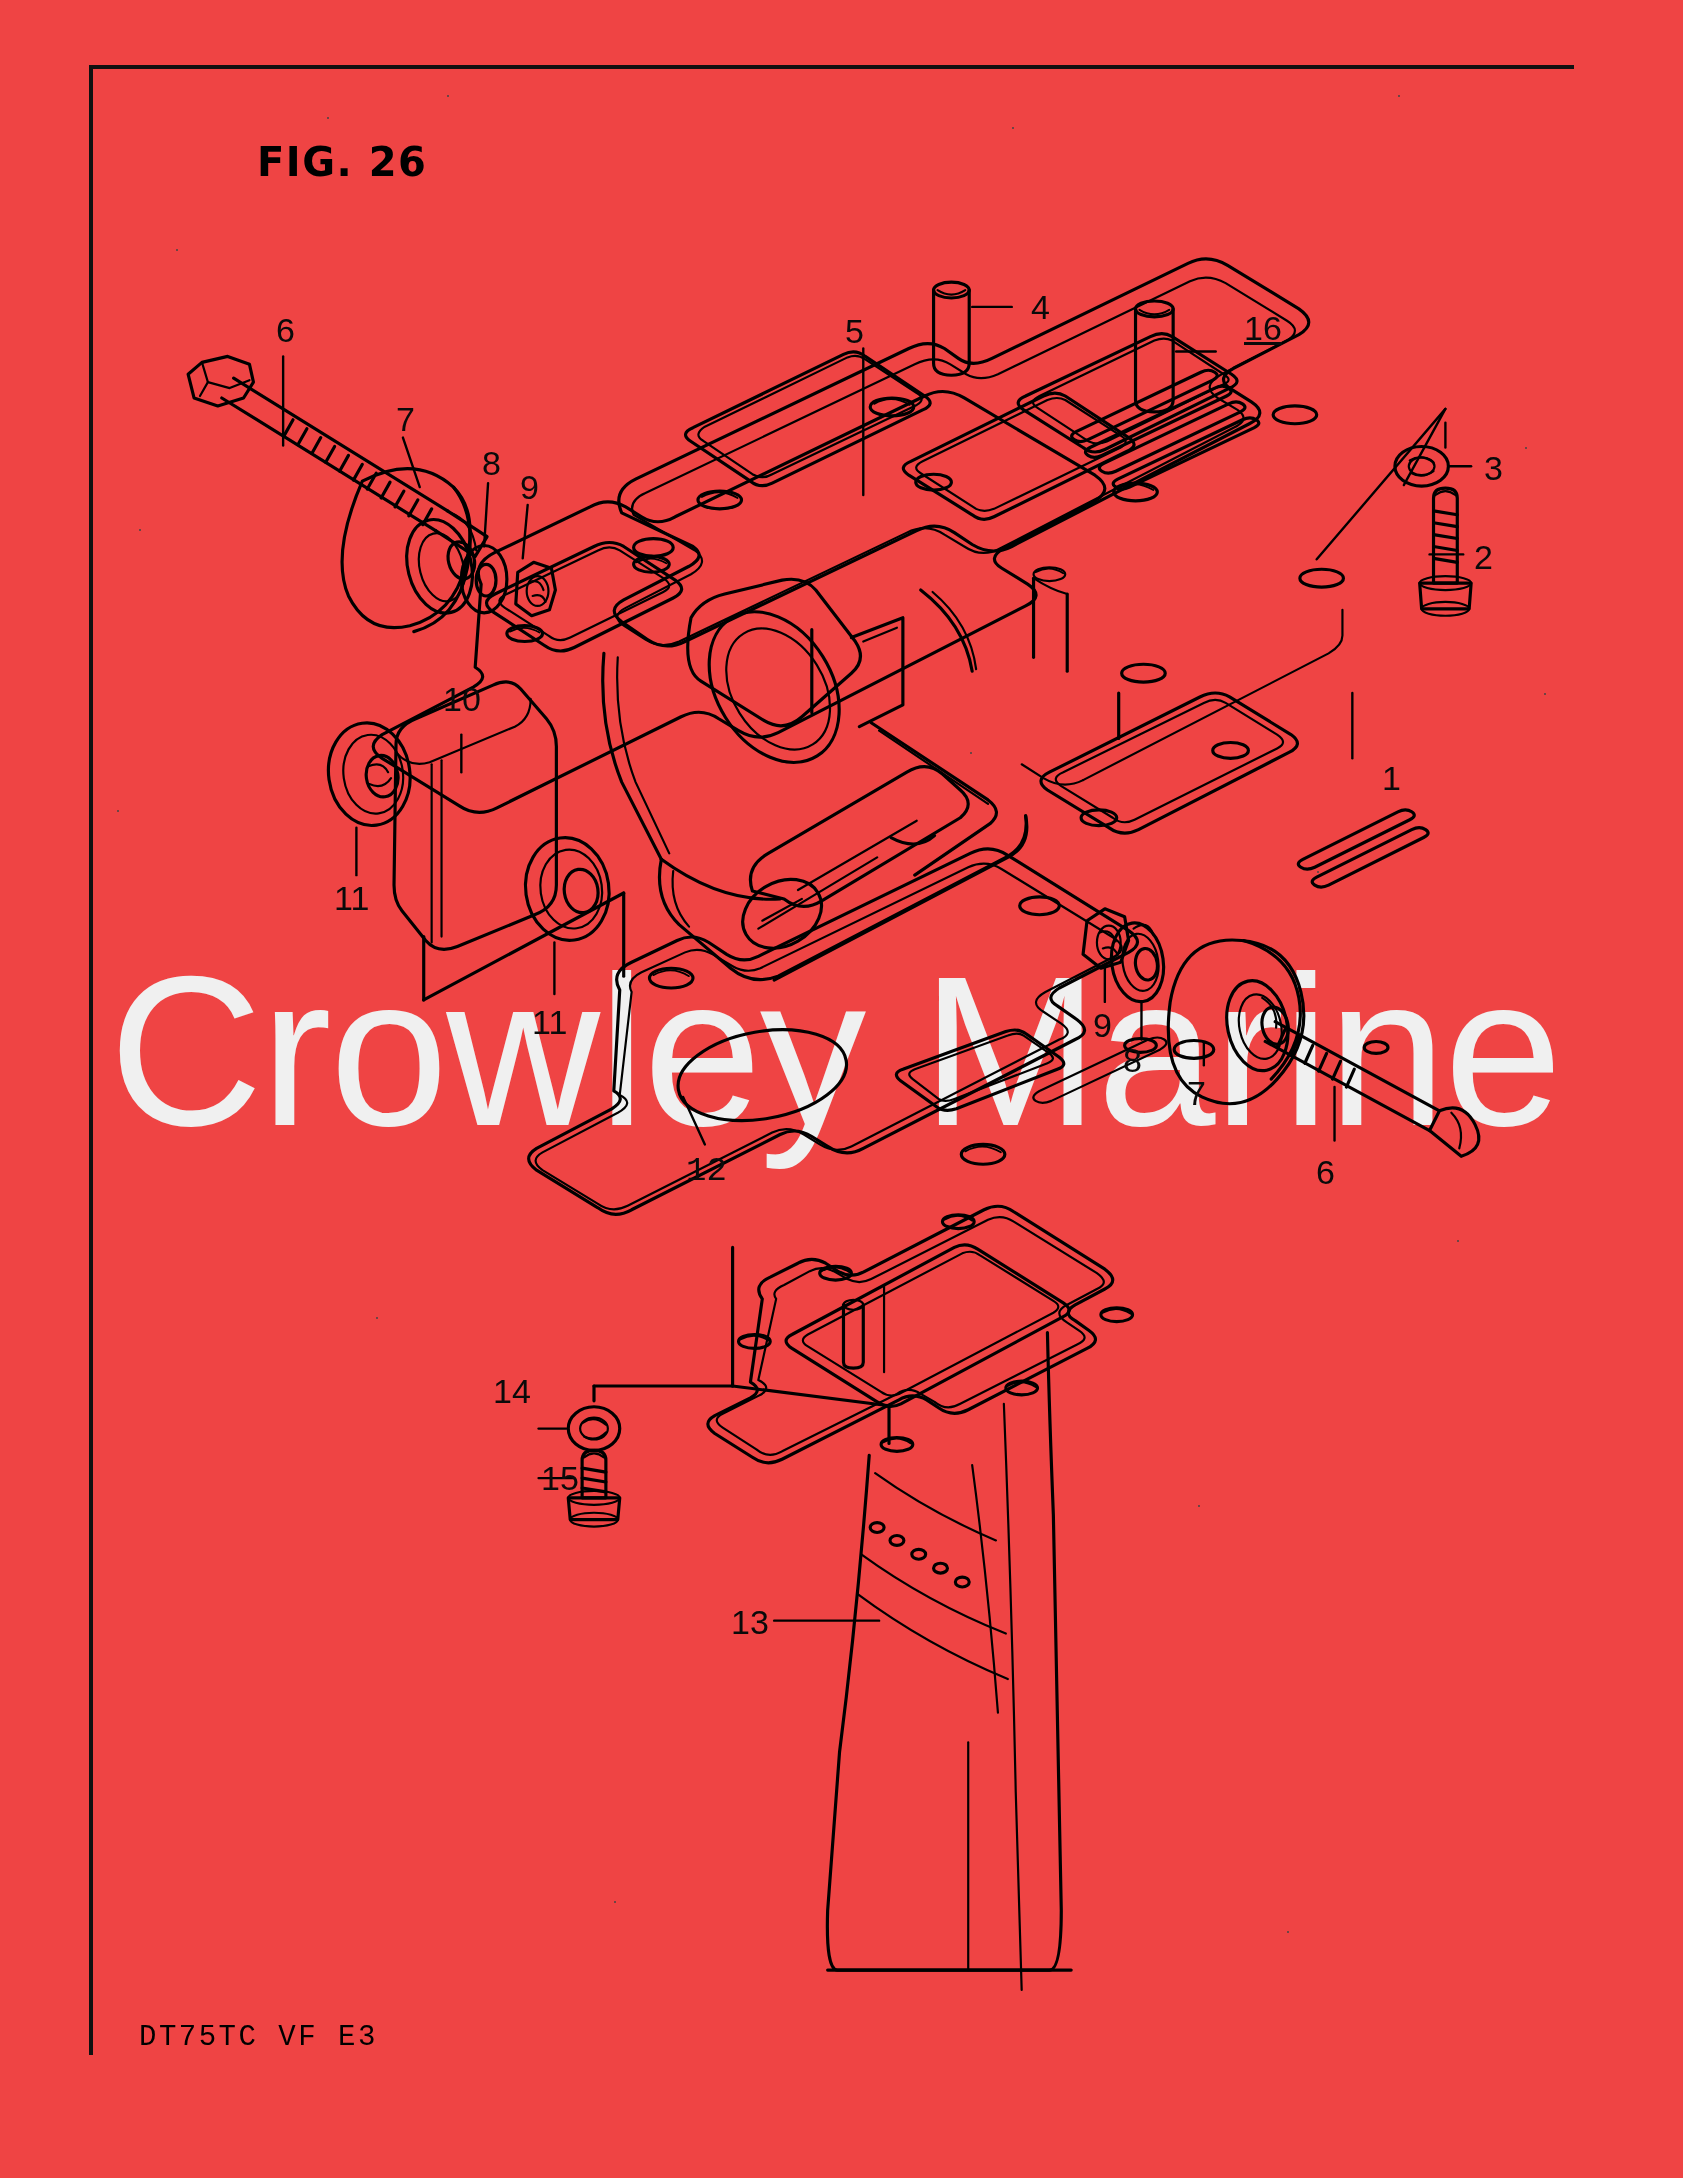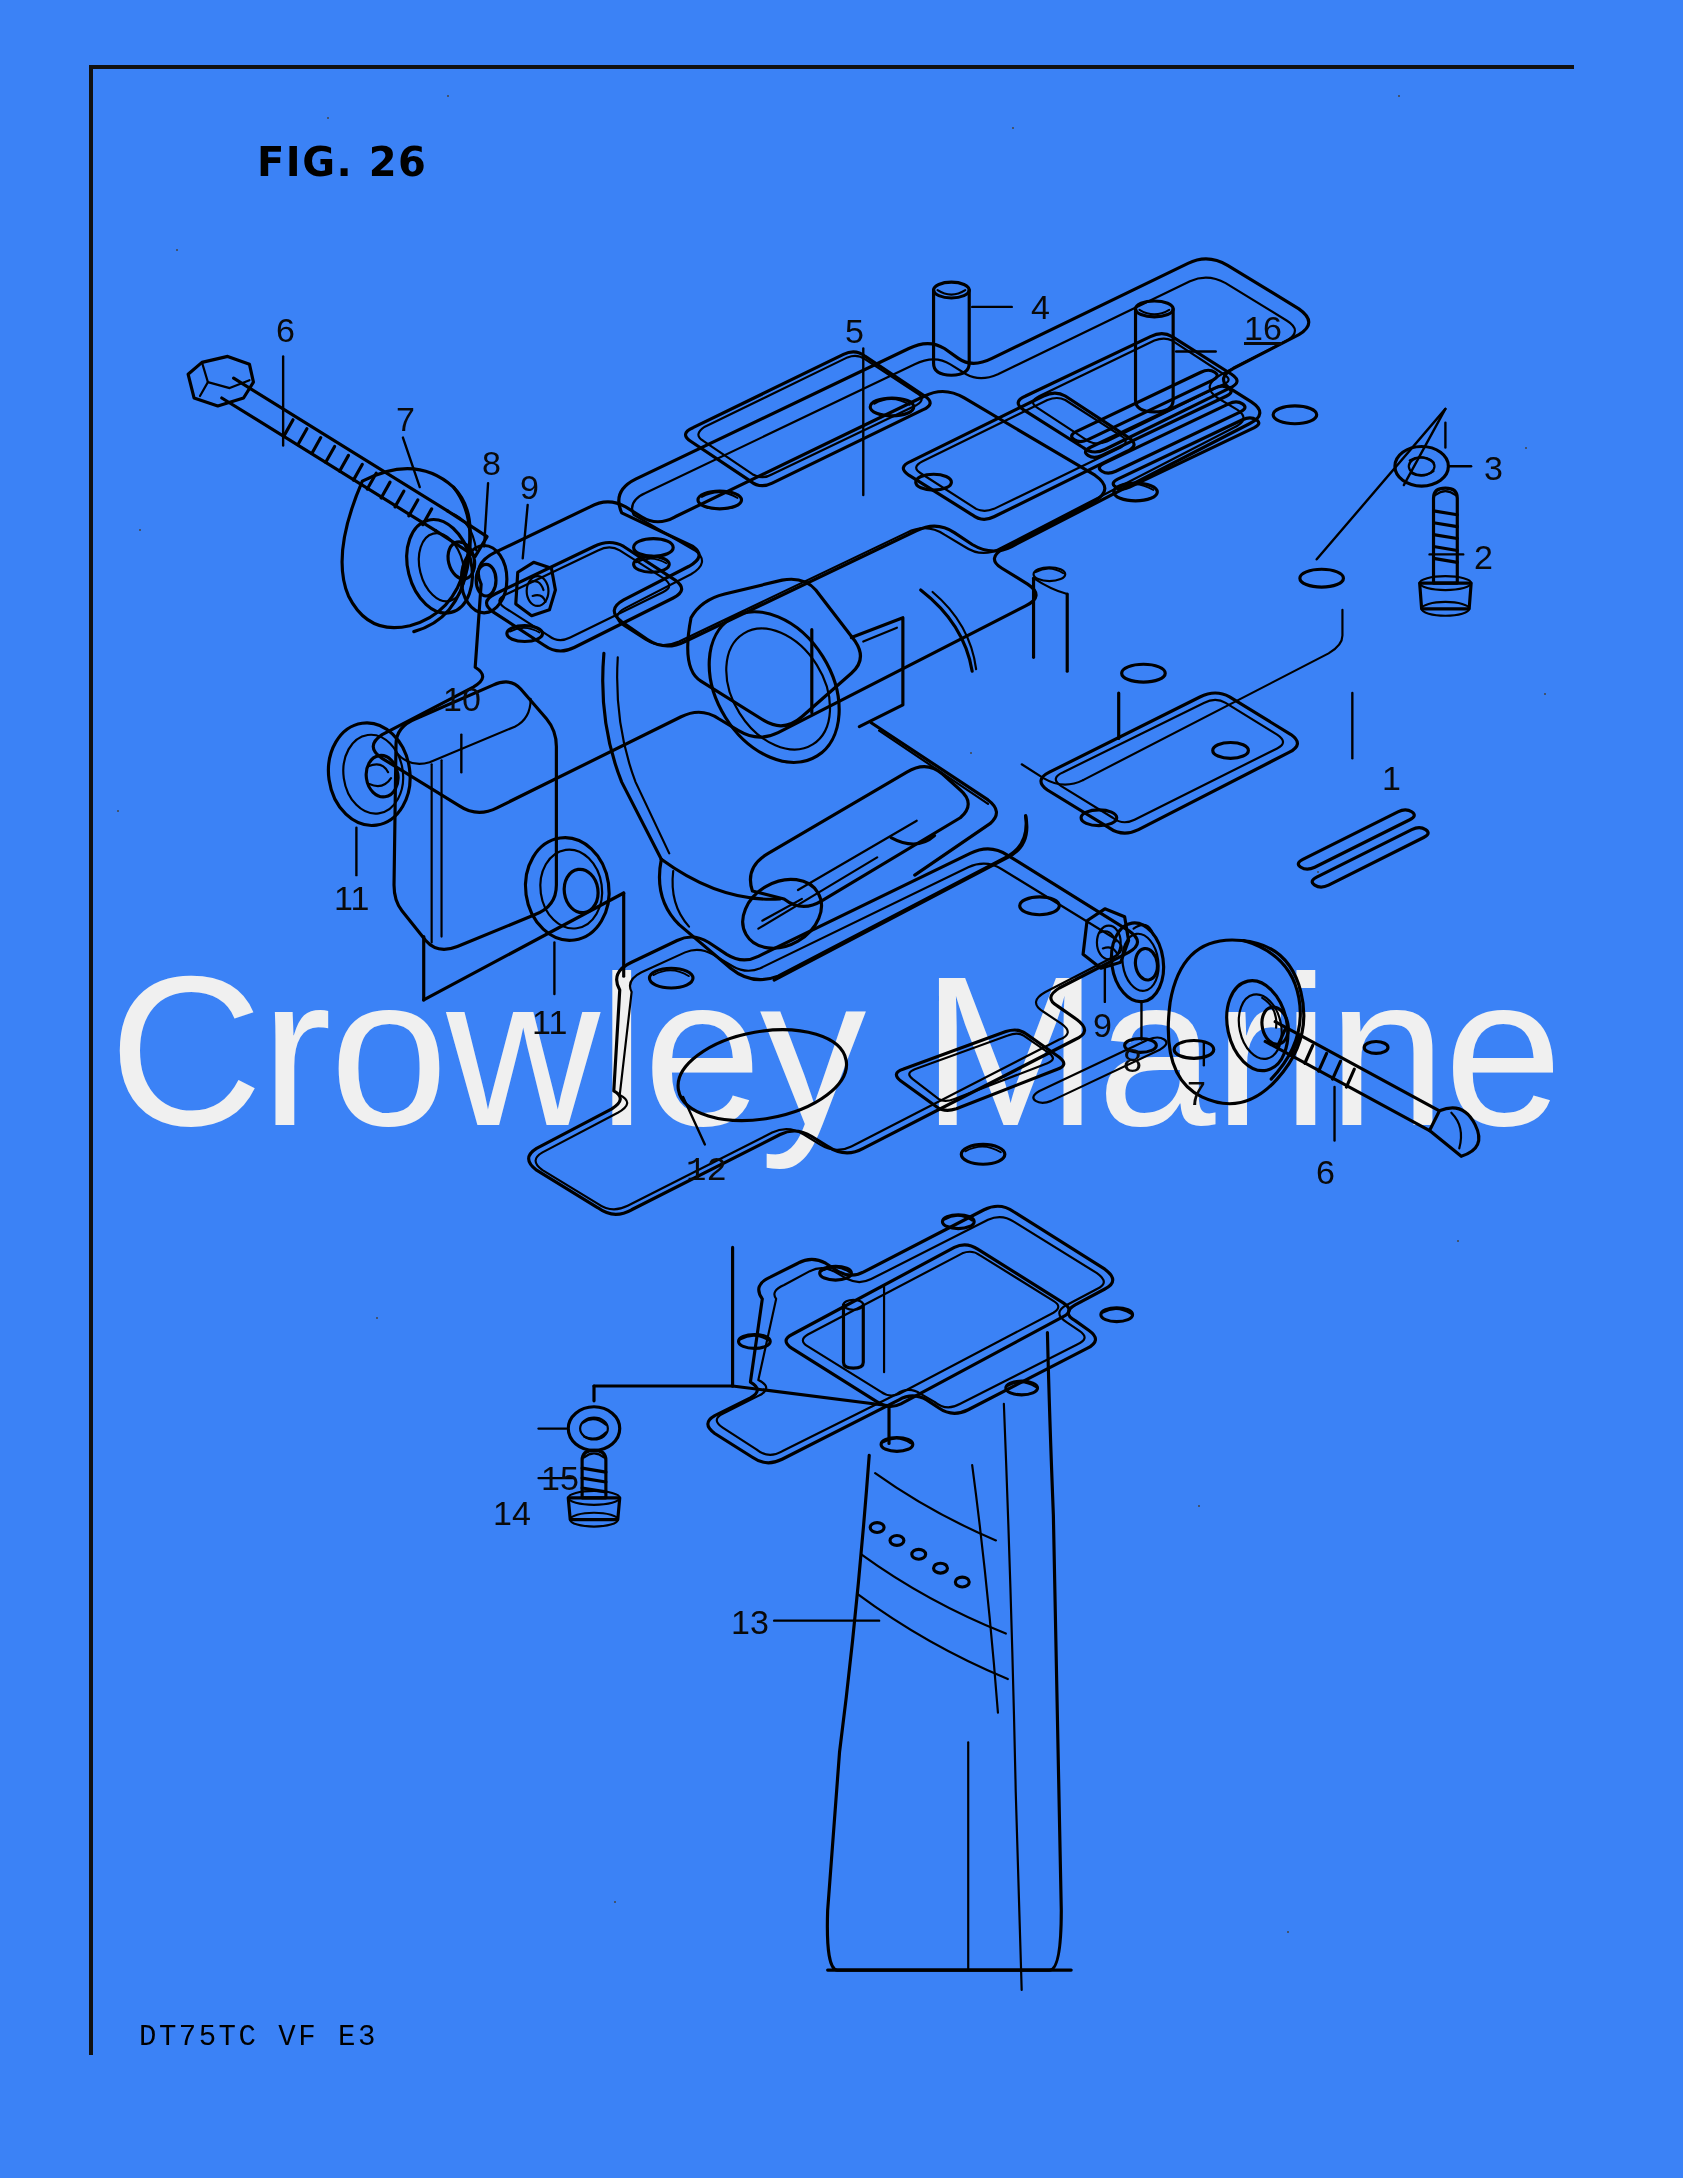--- a/index.html
+++ b/index.html
@@ -2,21 +2,21 @@
 <html><head>
 <meta charset="utf-8">
 <title>Parts Diagram</title>
 <style>
   html,body{margin:0;padding:0;background:#ffffff;}
   body{
     width:1683px;height:2178px;position:relative;overflow:hidden;
     font-family:"Liberation Sans", sans-serif;
     color:#000;
   }
-  #page{position:absolute;inset:0;background:#3b82f6;}
+  #page{position:absolute;inset:0;background:#ef4444;}
 
   
   .frame-top{position:absolute;left:89px;top:65px;width:1485px;height:4px;background:#111;}
   .frame-left{position:absolute;left:89px;top:65px;width:4px;height:1990px;background:#111;}
 
   
   .fig-title{
     position:absolute;left:257px;top:139px;
     font-size:40px;font-weight:bold;letter-spacing:1.5px;
     font-family:"DejaVu Sans", sans-serif;
@@ -468,21 +468,21 @@
   <div class="cnum" style="left:1187px;top:1076px;">7</div>
   <div class="cnum" style="left:482px;top:446px;">8</div>
   <div class="cnum" style="left:1123px;top:1043px;">8</div>
   <div class="cnum" style="left:520px;top:470px;">9</div>
   <div class="cnum" style="left:1093px;top:1008px;">9</div>
   <div class="cnum" style="left:443px;top:682px;">10</div>
   <div class="cnum" style="left:334px;top:881px;">11</div>
   <div class="cnum" style="left:532px;top:1005px;">11</div>
   <div class="cnum" style="left:686px;top:1154px;font-family:Liberation Mono, monospace;">12</div>
   <div class="cnum" style="left:731px;top:1605px;">13</div>
-  <div class="cnum" style="left:493px;top:1496px;">14</div>
+  <div class="cnum" style="left:493px;top:1374px;">14</div>
   <div class="cnum" style="left:493px;top:1461px;margin-left:48px;">15</div>
   <div class="cnum" style="left:1244px;top:311px;text-decoration:underline;">16</div>
 
   <div class="model-code">DT75TC VF E3</div>
 
   <div class="speck" style="left:327px;top:117px;"></div>
   <div class="speck" style="left:447px;top:95px;"></div>
   <div class="speck" style="left:1012px;top:127px;"></div>
   <div class="speck" style="left:1398px;top:95px;"></div>
   <div class="speck" style="left:176px;top:249px;"></div>

